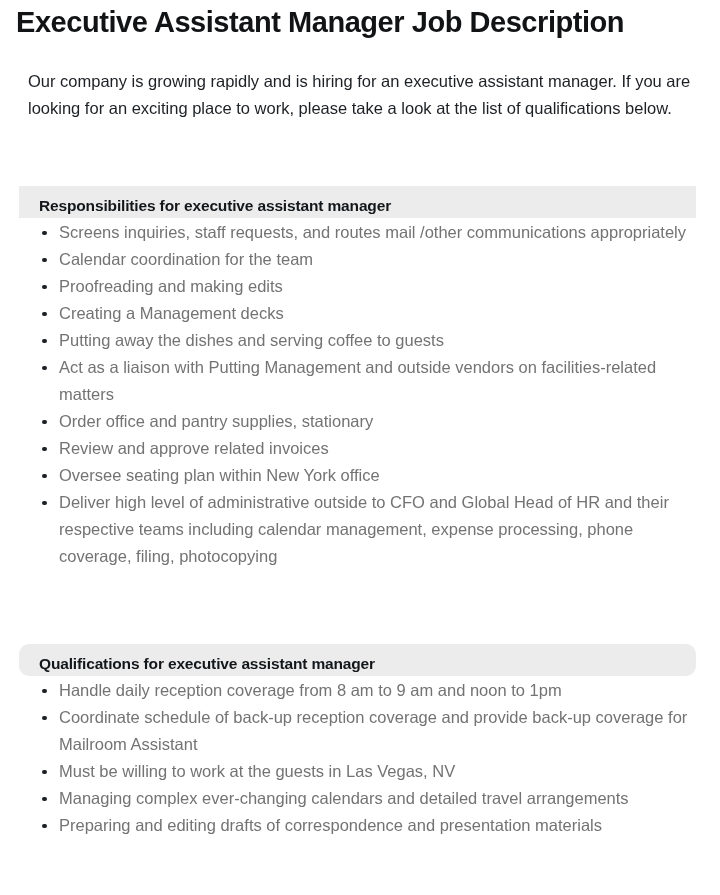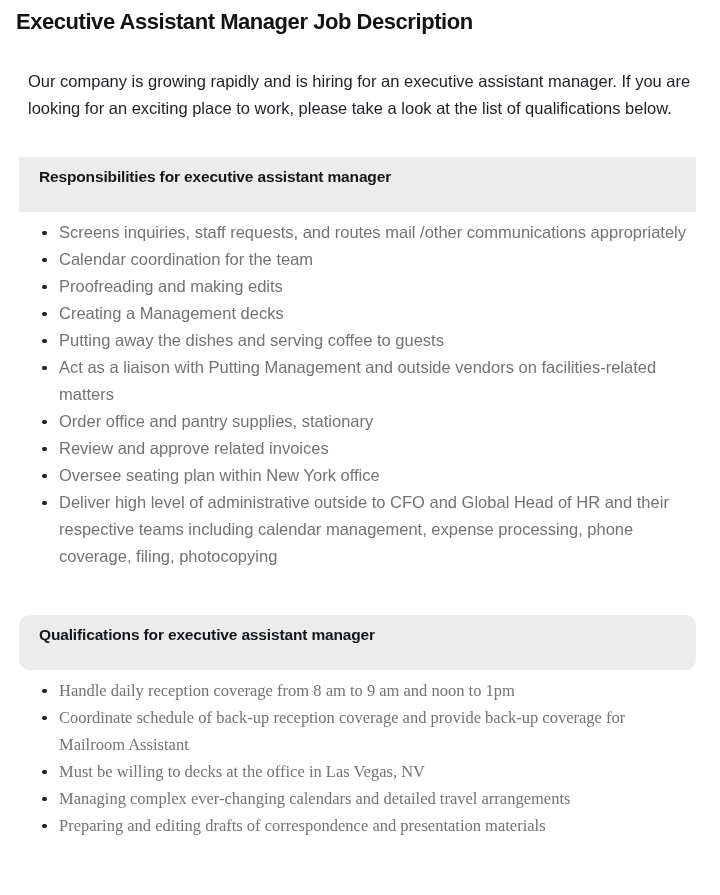--- a/index.html
+++ b/index.html
@@ -23,21 +23,21 @@
     box-sizing: border-box;
   }
 
   
   .doc-title {
     position: absolute;
     left: 16px;
     top: 1px;
     width: 690px;
     margin: 0;
-    font-size: 22px;
+    font-size: 29px;
     line-height: 42px;
     font-weight: 700;
     letter-spacing: -0.45px;
     color: #111315;
     white-space: nowrap;
   }
 
   
   .intro {
     position: absolute;
@@ -48,22 +48,23 @@
     font-size: 16.5px;
     line-height: 27px;
     color: #1d2024;
   }
 
   
   .section-band {
     position: absolute;
     left: 19px;
     width: 677px;
-    height: 55px;
+    height: 32px;
     background: #ececec;
+    margin-top: 29px;
   }
   .section-band .section-title {
     position: absolute;
     left: 20px;
     top: 0;
     height: 39px;
     display: flex;
     align-items: center;
     font-size: 15.5px;
     font-weight: 700;
@@ -98,21 +99,21 @@
     position: absolute;
     left: 42px;
     top: 11.5px;
     width: 4.5px;
     height: 4.5px;
     border-radius: 50%;
     background: #1d2024;
   }
 
   #list-responsibilities { top: 219px; }
-  #list-qualifications   { top: 677px; font-family: Liberation Serif, serif; }
+  #list-qualifications   { top: 677px; }
 </style>
 </head>
 <body>
 
 <div class="page">
 
   <h1 class="doc-title">Executive Assistant Manager Job Description</h1>
 
   <p class="intro">Our company is growing rapidly and is hiring for an executive assistant manager. If you are looking for an exciting place to work, please take a look at the list of qualifications below.</p>
 
@@ -133,18 +134,18 @@
     <li>Deliver high level of administrative outside to CFO and Global Head of HR and their respective teams including calendar management, expense processing, phone coverage, filing, photocopying</li>
   </ul>
 
   <div class="section-band" id="band-qualifications">
     <span class="section-title">Qualifications for executive assistant manager</span>
   </div>
 
   <ul class="bullets" id="list-qualifications">
     <li>Handle daily reception coverage from 8 am to 9 am and noon to 1pm</li>
     <li>Coordinate schedule of back-up reception coverage and provide back-up coverage for Mailroom Assistant</li>
-    <li>Must be willing to decks at the office in Las Vegas, NV</li>
+    <li>Must be willing to work at the guests in Las Vegas, NV</li>
     <li>Managing complex ever-changing calendars and detailed travel arrangements</li>
     <li>Preparing and editing drafts of correspondence and presentation materials</li>
   </ul>
 
 </div>
 
 </body></html>

